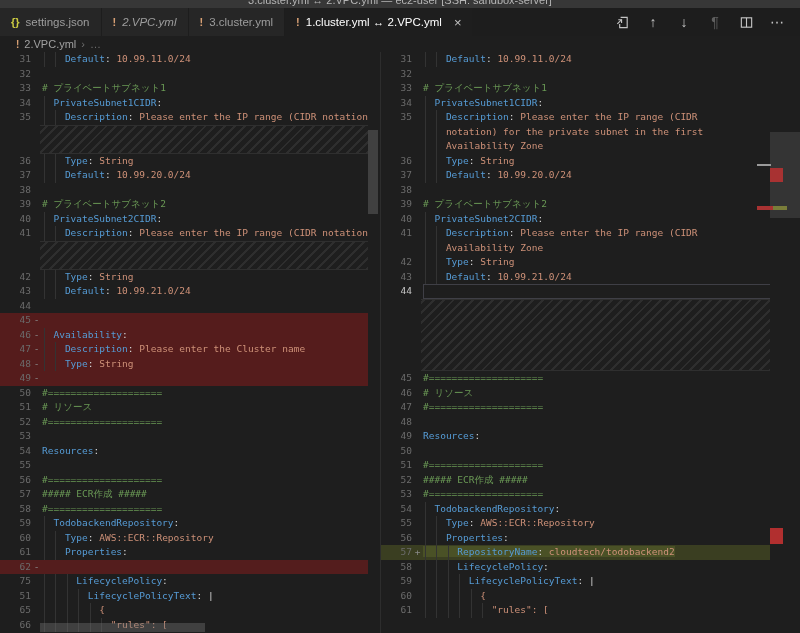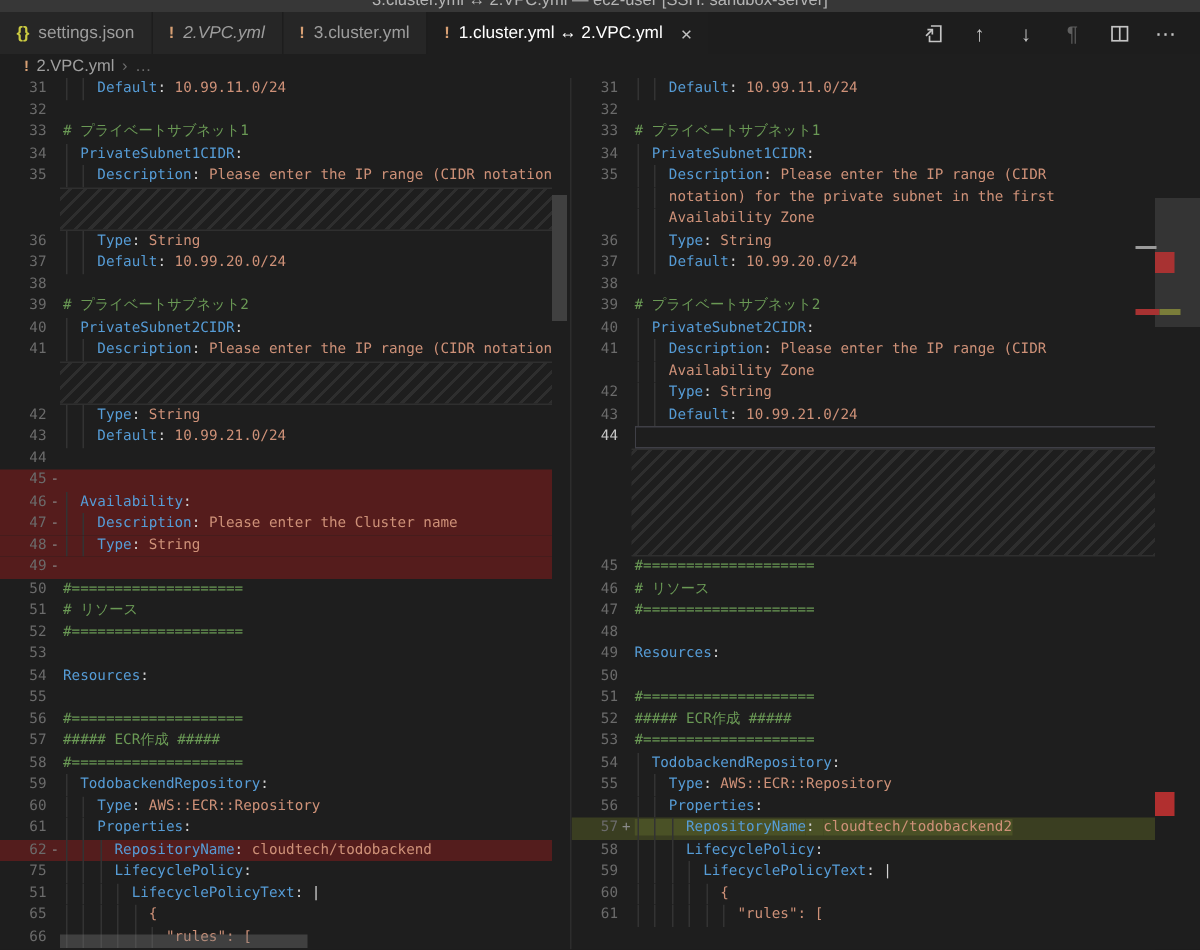--- a/index.html
+++ b/index.html
@@ -163,21 +163,21 @@
         <div class="line"><span class="num">52</span><span class="sign"></span><span class="code"><span class="tok-c">#====================</span></span></div>
         <div class="line"><span class="num">53</span><span class="sign"></span><span class="code"></span></div>
         <div class="line"><span class="num">54</span><span class="sign"></span><span class="code"><span class="tok-k">Resources</span><span class="tok-p">:</span></span></div>
         <div class="line"><span class="num">55</span><span class="sign"></span><span class="code"></span></div>
         <div class="line"><span class="num">56</span><span class="sign"></span><span class="code"><span class="tok-c">#====================</span></span></div>
         <div class="line"><span class="num">57</span><span class="sign"></span><span class="code"><span class="tok-c">##### ECR作成 #####</span></span></div>
         <div class="line"><span class="num">58</span><span class="sign"></span><span class="code"><span class="tok-c">#====================</span></span></div>
         <div class="line"><span class="num">59</span><span class="sign"></span><span class="code"><i class="guide" style="left: 2px;"></i><span class="tok-k">  TodobackendRepository</span><span class="tok-p">:</span></span></div>
         <div class="line"><span class="num">60</span><span class="sign"></span><span class="code"><i class="guide" style="left: 2px;"></i><i class="guide" style="left: 13.4px;"></i><span class="tok-k">    Type</span><span class="tok-p">: </span><span class="tok-s">AWS::ECR::Repository</span></span></div>
         <div class="line"><span class="num">61</span><span class="sign"></span><span class="code"><i class="guide" style="left: 2px;"></i><i class="guide" style="left: 13.4px;"></i><span class="tok-k">    Properties</span><span class="tok-p">:</span></span></div>
-        <div class="line rmod"><span class="num">62</span><span class="sign">-</span><span class="code"><i class="guide" style="left: 2px;"></i><i class="guide" style="left: 13.4px;"></i><i class="guide" style="left: 24.8px;"></i><span class="tok-k">      RepositoryName</span><span class="tok-p">: </span><span class="tok-s">cloudtech/todobackend</span></span></div>
+        <div class="line rmod"><span class="num">62</span><span class="sign">-</span></div>
         <div class="line"><span class="num">75</span><span class="sign"></span><span class="code"><i class="guide" style="left: 2px;"></i><i class="guide" style="left: 13.4px;"></i><i class="guide" style="left: 24.8px;"></i><span class="tok-k">      LifecyclePolicy</span><span class="tok-p">:</span></span></div>
         <div class="line"><span class="num">51</span><span class="sign"></span><span class="code"><i class="guide" style="left: 2px;"></i><i class="guide" style="left: 13.4px;"></i><i class="guide" style="left: 24.8px;"></i><i class="guide" style="left: 36.2px;"></i><span class="tok-k">        LifecyclePolicyText</span><span class="tok-p">: </span><span class="tok-p">|</span></span></div>
         <div class="line"><span class="num">65</span><span class="sign"></span><span class="code"><i class="guide" style="left: 2px;"></i><i class="guide" style="left: 13.4px;"></i><i class="guide" style="left: 24.8px;"></i><i class="guide" style="left: 36.2px;"></i><i class="guide" style="left: 47.6px;"></i><span class="tok-s">          {</span></span></div>
         <div class="line"><span class="num">66</span><span class="sign"></span><span class="code"><i class="guide" style="left: 2px;"></i><i class="guide" style="left: 13.4px;"></i><i class="guide" style="left: 24.8px;"></i><i class="guide" style="left: 36.2px;"></i><i class="guide" style="left: 47.6px;"></i><i class="guide" style="left: 59px;"></i><span class="tok-s">            "rules": [</span></span></div>
       </div>
     <div class="vscroll-thumb"></div>
     <div class="hscroll-thumb"></div>
   </div>
   <div class="pane pane-right">
     <div id="lines-right">

